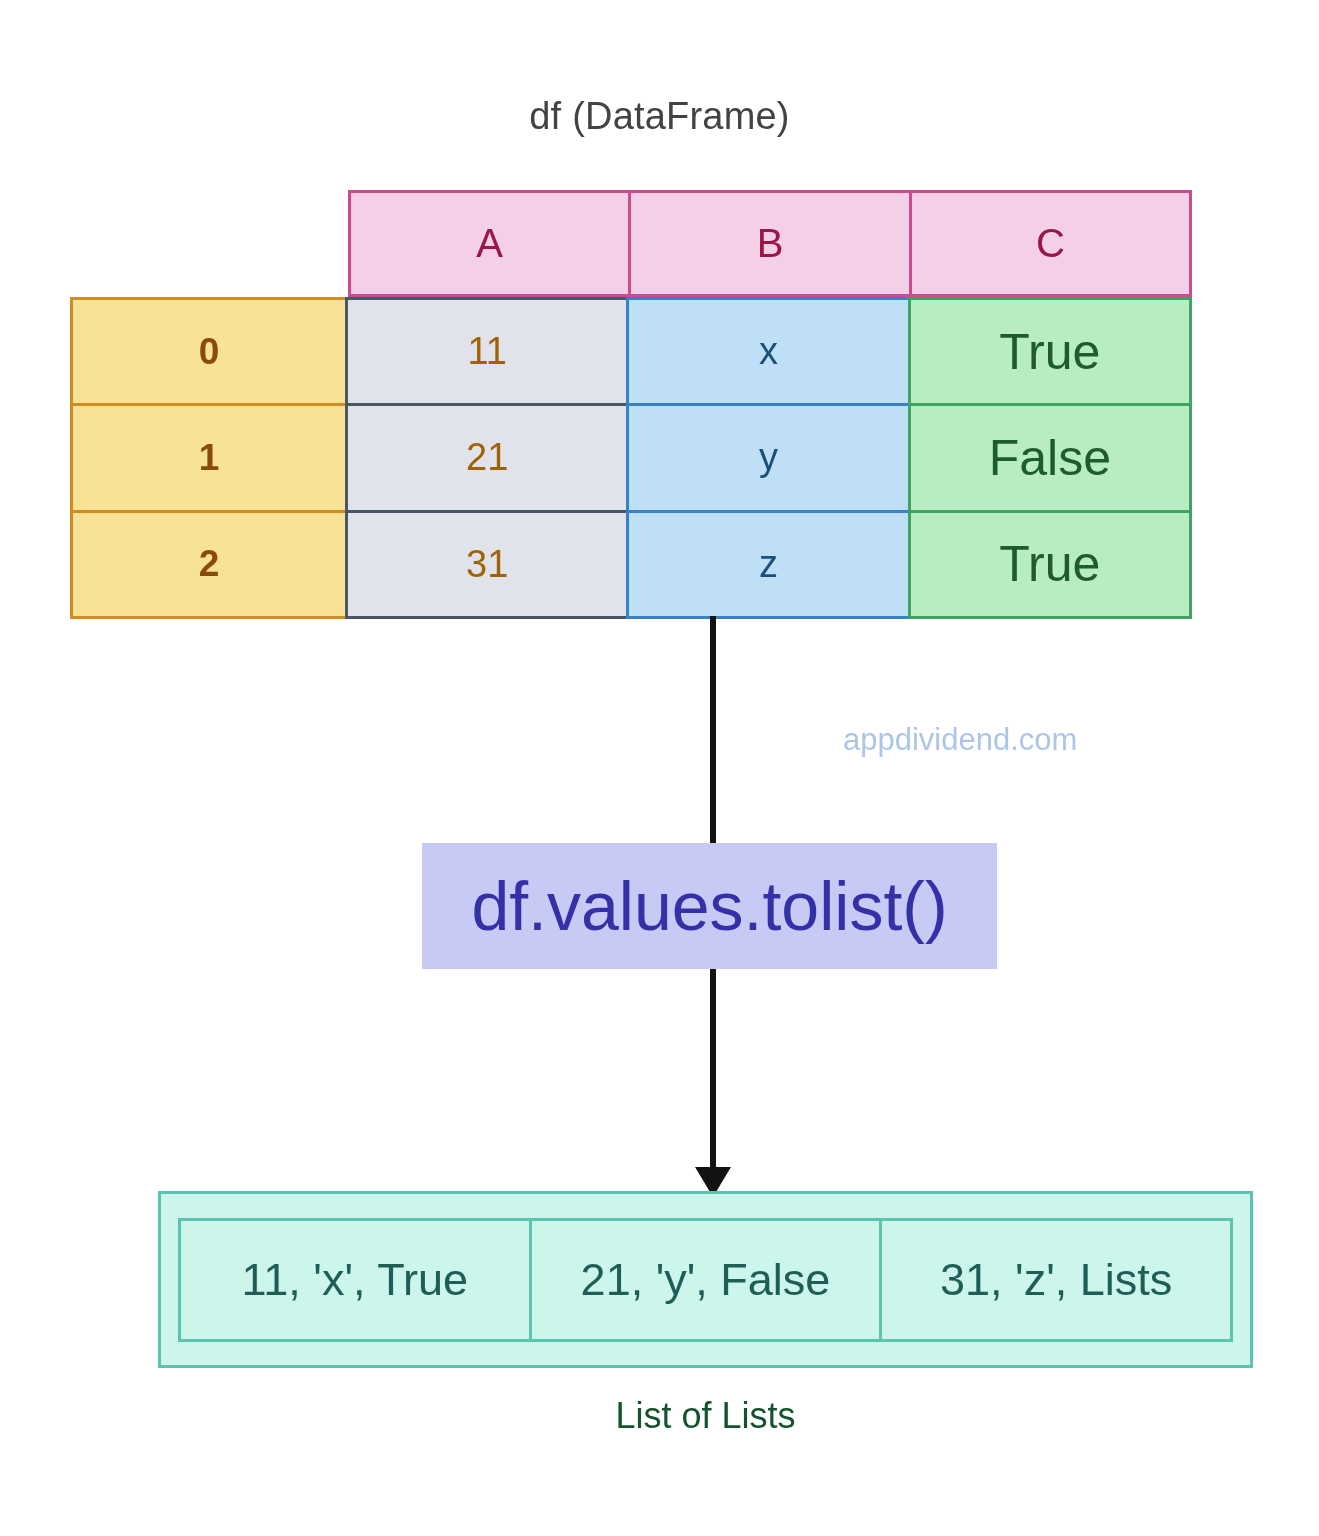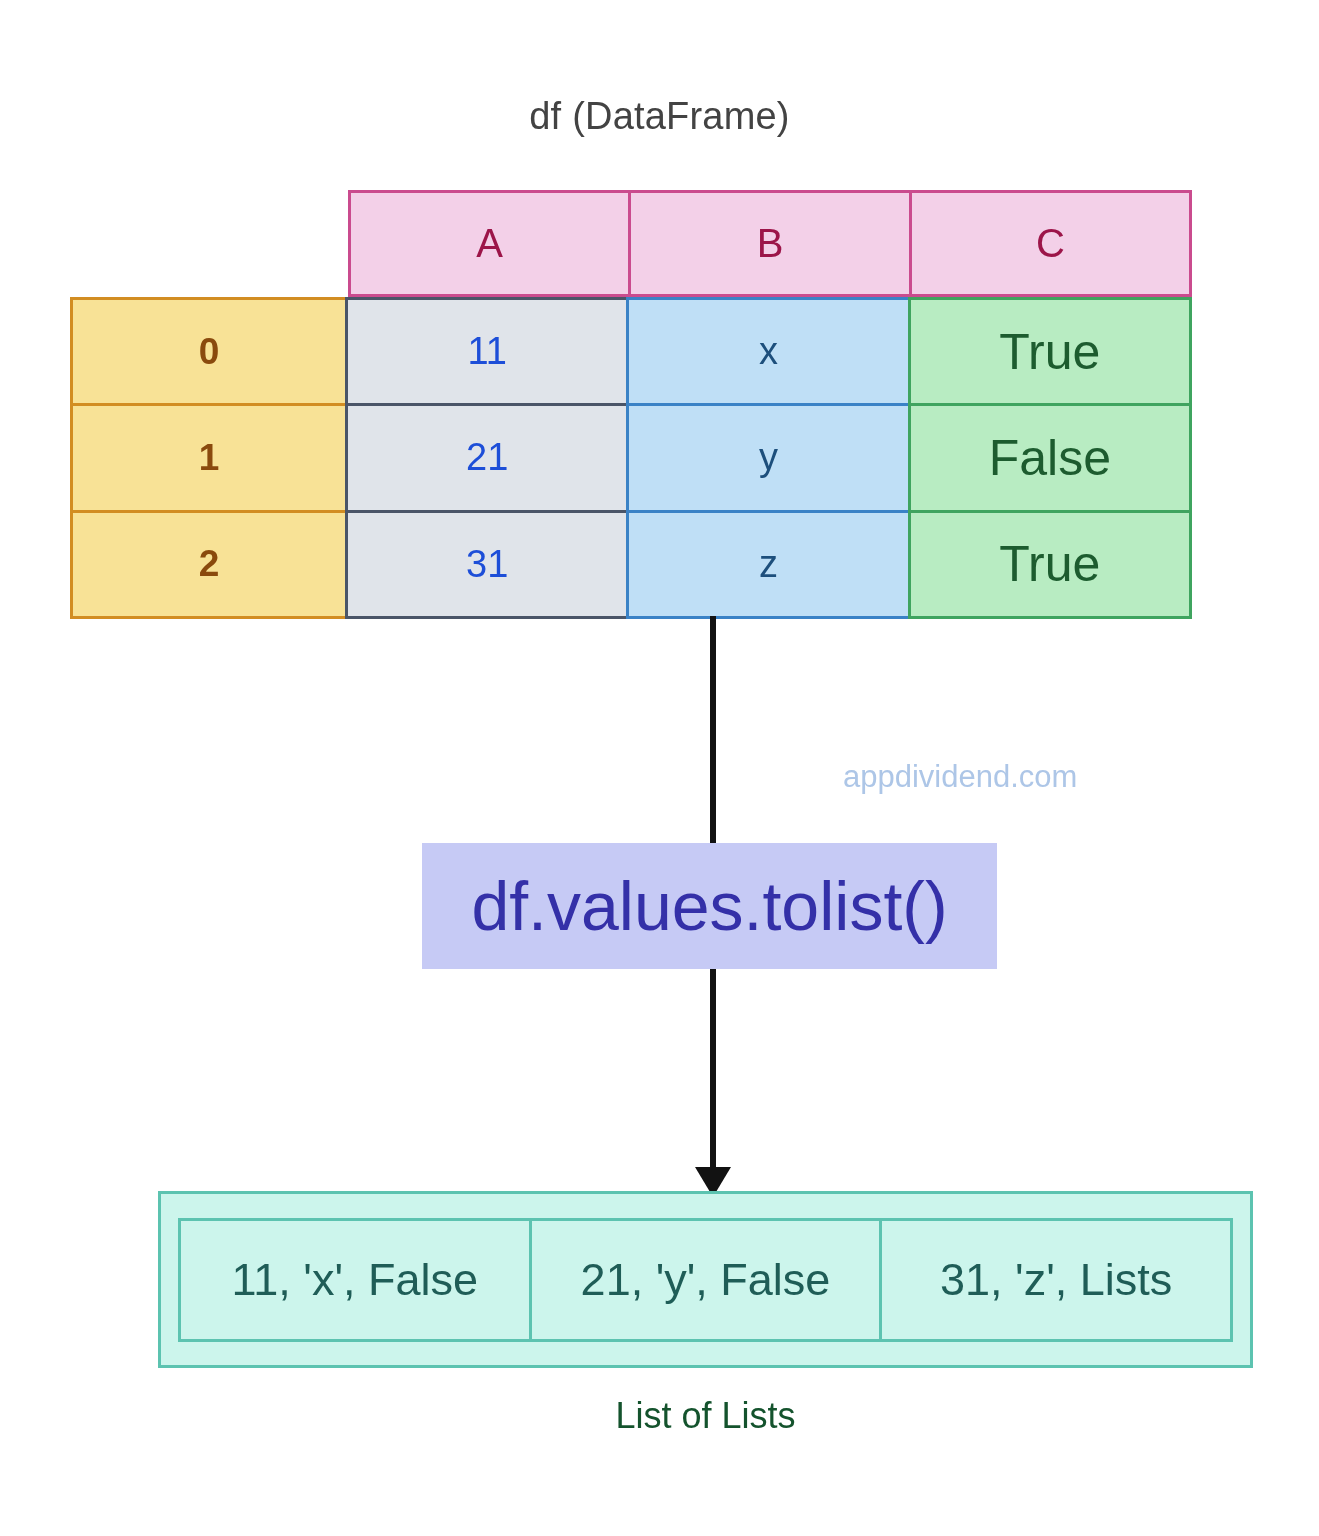--- a/index.html
+++ b/index.html
@@ -93,21 +93,21 @@
     flex: 1 1 0;
     background: #e0e4ea;
     border: 3px solid #4a5568;
     box-sizing: border-box;
     margin-left: -3px;
     margin-bottom: -3px;
     display: flex;
     align-items: center;
     justify-content: center;
     font-size: 38px;
-    color: #1d4ed8;
+    color: #a16207;
   }
   .cell-b {
     flex: 1 1 0;
     background: #bfdff6;
     border: 3px solid #3a82c6;
     box-sizing: border-box;
     margin-left: -3px;
     margin-bottom: -3px;
     display: flex;
     align-items: center;
@@ -174,21 +174,20 @@
     border-top: 30px solid #121212;
   }
 
   
   #watermark {
     position: absolute;
     left: 843px;
     top: 722px;
     font-size: 31px;
     color: #adc6e7;
-    margin-top: 37px;
   }
 
   
   #list-outer {
     position: absolute;
     left: 158px;
     top: 1191px;
     width: 1095px;
     height: 177px;
     background: #ccf5ec;
@@ -275,21 +274,21 @@
 
   <div id="op-box">df.values.tolist()</div>
 
   <div id="arrow-bottom-line"></div>
   <div id="arrow-bottom-head"></div>
 
   <div id="watermark">appdividend.com</div>
 
   <div id="list-outer">
     <div id="list-inner">
-      <div class="list-cell">11, 'x', False</div>
+      <div class="list-cell">11, 'x', True</div>
       <div class="list-cell">21, 'y', False</div>
       <div class="list-cell">31, 'z', Lists</div>
     </div>
   </div>
 
   <div id="list-caption">List of Lists</div>
 
 </div>
 
 </body></html>

